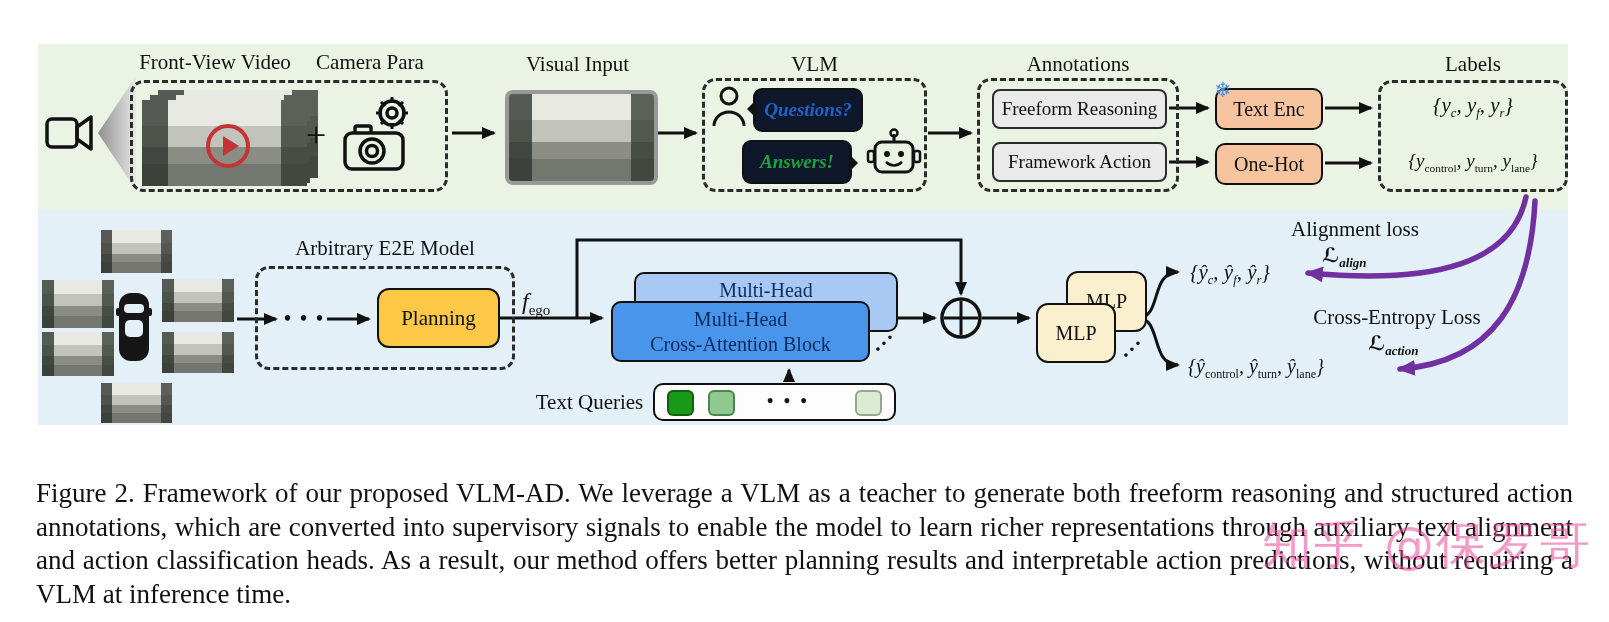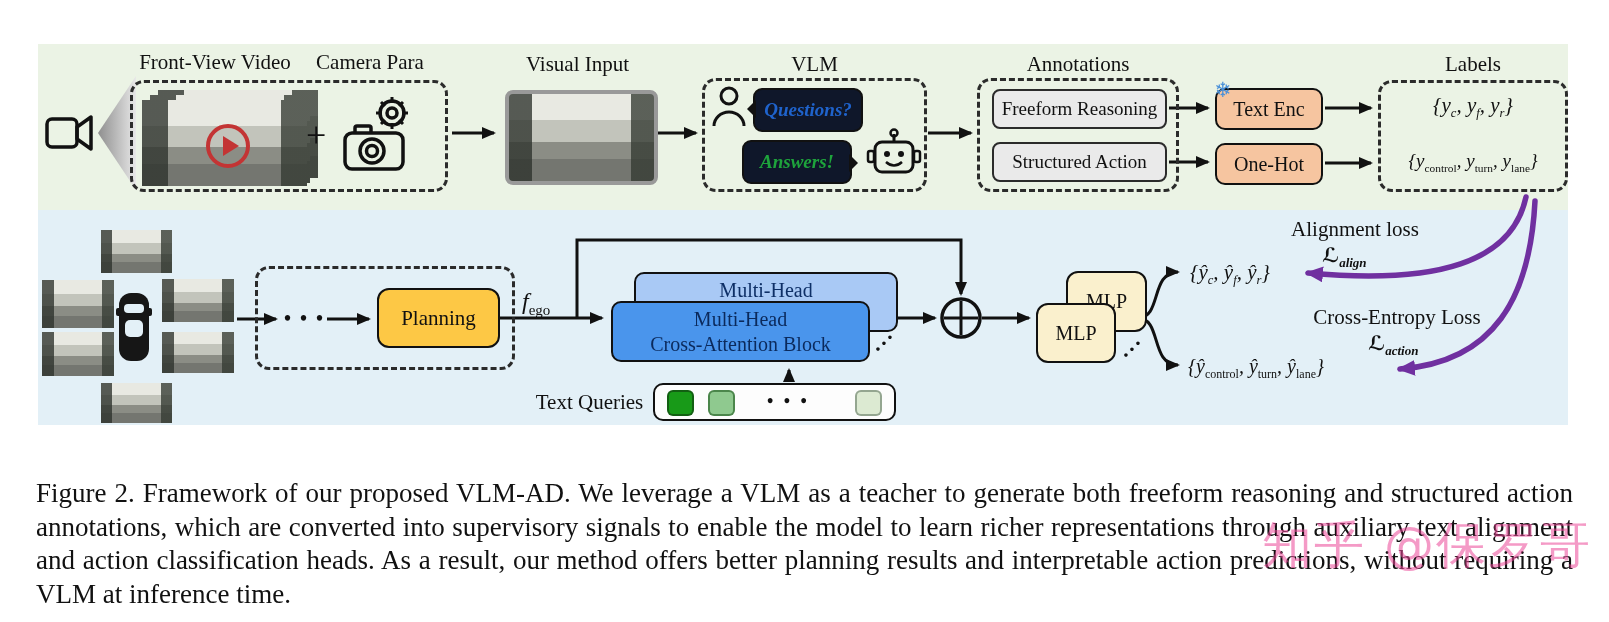--- a/index.html
+++ b/index.html
@@ -173,21 +173,21 @@
       <rect x="48" y="23" width="6" height="11" rx="2" fill="#ebf3e5" stroke="#111" stroke-width="2.5"></rect>
       <circle cx="21" cy="26" r="3" fill="#111"></circle>
         <circle cx="35" cy="26" r="3" fill="#111"></circle>
       <path d="M20,34 q8,7 16,0" fill="none" stroke="#111" stroke-width="2.5"></path>
     </svg>
   </div>
 
   <div class="node title" style="left:977px;top:52px;width:202px;">Annotations</div>
   <div class="node dashedbox" style="left:977px;top:78px;width:202px;height:114px;"></div>
   <div class="node graybox" style="left:992px;top:89px;width:175px;height:40px;font-family:Liberation Serif, serif;">Freeform Reasoning</div>
-  <div class="node graybox" style="left:992px;top:142px;width:175px;height:40px;">Structured Action</div>
+  <div class="node graybox" style="left:992px;top:142px;width:175px;height:40px;">Framework Action</div>
 
   <div class="node orangebox" style="left:1215px;top:88px;width:108px;height:42px;">
     <span class="snow">❄</span>
     <span>Text Enc</span>
   </div>
   <div class="node orangebox" style="left:1215px;top:143px;width:108px;height:42px;">One-Hot</div>
 
   <div class="node title" style="left:1378px;top:52px;width:190px;">Labels</div>
   <div class="node dashedbox" style="left:1378px;top:80px;width:190px;height:112px;"></div>
   <div class="node mathit" style="left:1378px;top:93px;width:190px;text-align:center;font-size:21px;">
@@ -208,20 +208,21 @@
       <rect x="3" y="3" width="30" height="68" rx="12" fill="#161616"></rect>
       <rect x="0" y="18" width="5" height="8" rx="2" fill="#161616"></rect>
       <rect x="31" y="18" width="5" height="8" rx="2" fill="#161616"></rect>
       <rect x="8" y="14" width="20" height="9" rx="4" fill="#e3f0f7"></rect>
       <rect x="9" y="30" width="18" height="17" rx="5" fill="#e3f0f7"></rect>
     </svg>
   </div>
 
   <div class="node" style="left:284px;top:307px;font-size:20px;letter-spacing:2px;font-weight:bold;">• • •</div>
 
+  <div class="node title" style="left:255px;top:236px;width:260px;">Arbitrary E2E Model</div>
   <div class="node dashedbox" style="left:255px;top:266px;width:260px;height:104px;"></div>
   <div class="node yellowbox" style="left:377px;top:288px;width:123px;height:60px;">Planning</div>
 
   <div class="node" style="left:522px;top:288px;font-size:24px;">
     <span class="mathit">f</span><sub style="font-size:15px;">ego</sub>
   </div>
 
   <div class="node bluebox-back" style="left:634px;top:272px;width:264px;height:60px;">
     <div style="margin-top:5px;">Multi-Head</div>
   </div>

